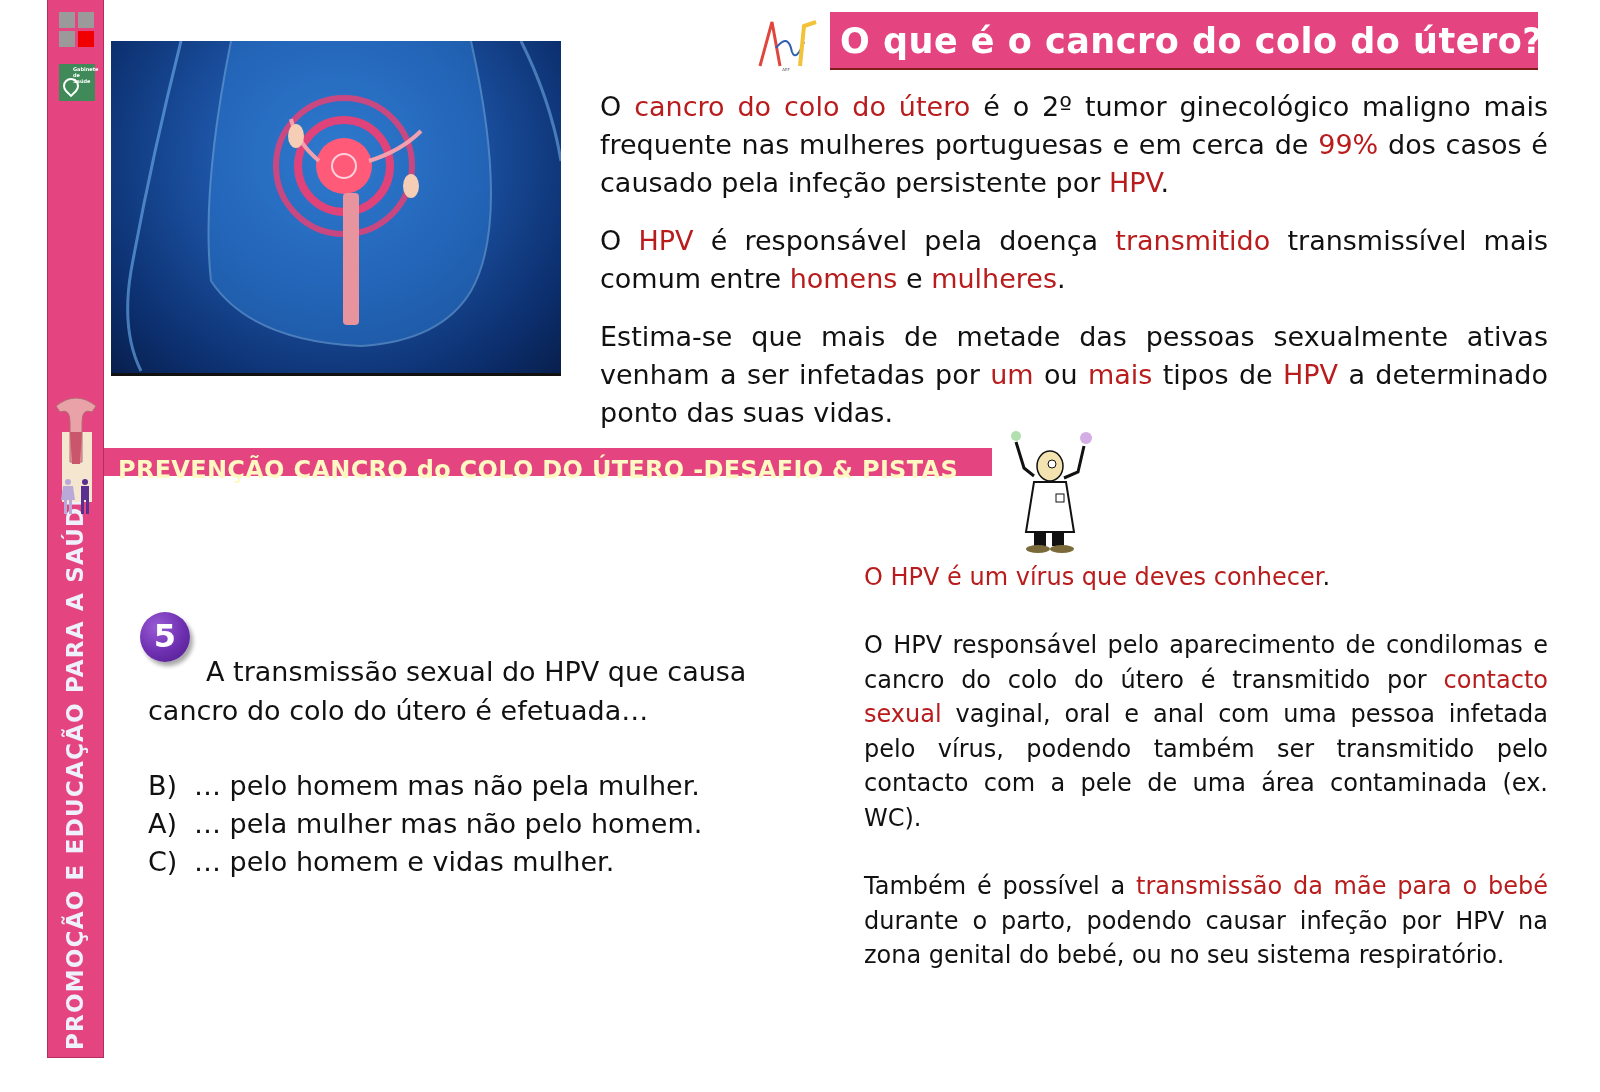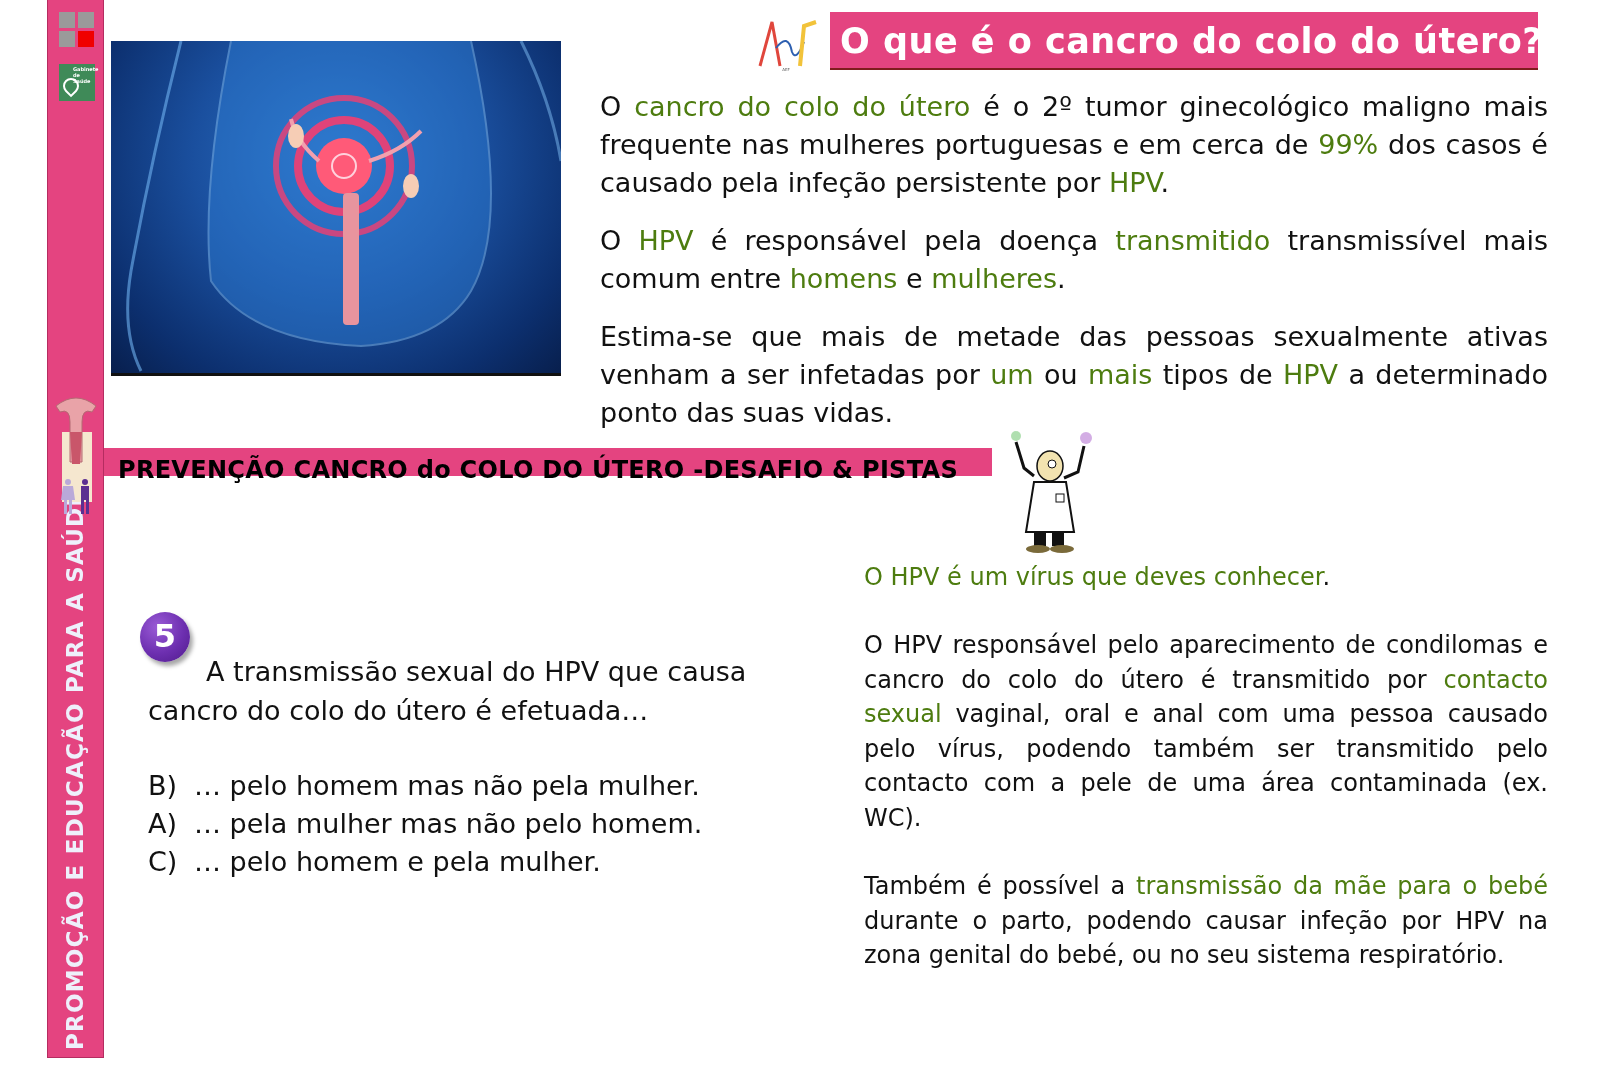--- a/index.html
+++ b/index.html
@@ -37,25 +37,25 @@
   .title-bar {
     position: absolute; left: 830px; top: 12px; width: 708px; height: 58px; background: #e44480;
     color: #fff; font-size: 35px; font-weight: bold; line-height: 58px; padding-left: 10px;
     letter-spacing: 0.5px; white-space: nowrap; border-bottom: 2px solid #7f1d1d;
   }
 
   .para { position: absolute; font-family: "DejaVu Sans", sans-serif; color: #111; text-align: justify; text-align-last: left; }
   .p1 { left: 600px; top: 88px; width: 948px; font-size: 27px; line-height: 38px; }
   .p2 { left: 600px; top: 222px; width: 948px; font-size: 27px; line-height: 38px; }
   .p3 { left: 600px; top: 318px; width: 948px; font-size: 27px; line-height: 38px; }
-  .red { color: #4d7c0f; }
+  .red { color: #b91c1c; }
 
   .section-bar {
     position: absolute; left: 104px; top: 448px; width: 888px; height: 28px; background: #e44480;
-    color: #000000; font-size: 24px; font-weight: bold; line-height: 44px; padding-left: 14px;
+    color: #fef9c3; font-size: 24px; font-weight: bold; line-height: 44px; padding-left: 14px;
     white-space: nowrap; letter-spacing: 0.3px;
   }
   .scientist { position: absolute; left: 994px; top: 428px; width: 108px; height: 126px; }
 
   .qnum {
     position: absolute; left: 140px; top: 612px; width: 50px; height: 50px; border-radius: 50%;
     background: radial-gradient(circle at 35% 30%, #9a5bd6 0%, #6d2fb0 55%, #4e1a8a 100%);
     color: #fff; font-weight: bold; font-size: 32px; text-align: center; line-height: 48px;
     box-shadow: 3px 4px 4px rgba(0,0,0,0.35);
   }
@@ -149,18 +149,18 @@
 </svg>
 
 <div class="qnum">5</div>
 <div class="question">
   <div class="indent">A transmissão sexual do HPV que causa</div>
   <div>cancro do colo do útero é  efetuada…</div>
 </div>
 <div class="options">
   <div><span class="letter">B)</span><span>… pelo homem mas não pela mulher.</span></div>
   <div><span class="letter">A)</span><span>… pela mulher mas não pelo homem.</span></div>
-  <div><span class="letter">C)</span><span>… pelo homem e pela mulher.</span></div>
+  <div><span class="letter">C)</span><span>… pelo homem e vidas mulher.</span></div>
 </div>
 
 <div class="right-col rc1"><span class="red">O HPV é um vírus que deves conhecer</span><span>.</span></div>
-<div class="right-col rc2"><span>O HPV responsável pelo aparecimento de condilomas e cancro do colo do útero é transmitido por </span><span class="red">contacto sexual</span><span> vaginal, oral e anal com uma pessoa causado pelo vírus, podendo também ser transmitido pelo contacto com a pele de uma área contaminada (ex. WC).</span></div>
+<div class="right-col rc2"><span>O HPV responsável pelo aparecimento de condilomas e cancro do colo do útero é transmitido por </span><span class="red">contacto sexual</span><span> vaginal, oral e anal com uma pessoa infetada pelo vírus, podendo também ser transmitido pelo contacto com a pele de uma área contaminada (ex. WC).</span></div>
 <div class="right-col rc3"><span>Também é possível a </span><span class="red">transmissão da mãe para o bebé</span><span> durante o parto, podendo causar infeção por HPV na zona genital do bebé, ou no seu sistema respiratório.</span></div>
 
 </body></html>

